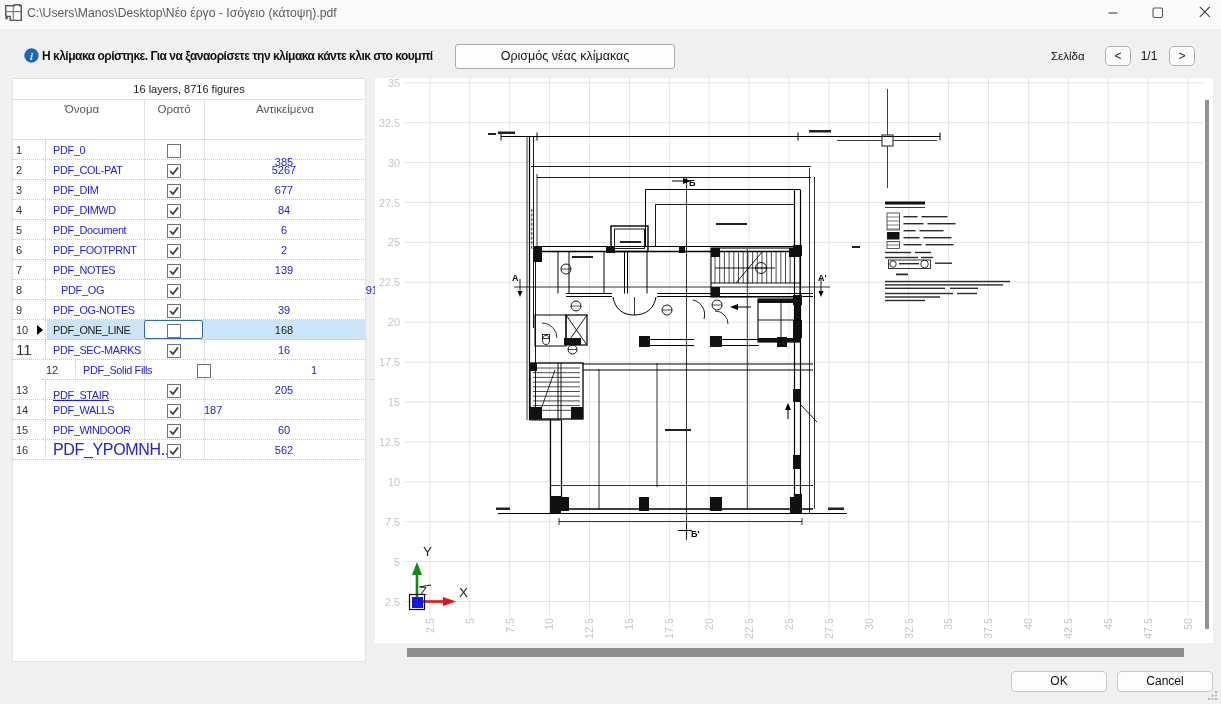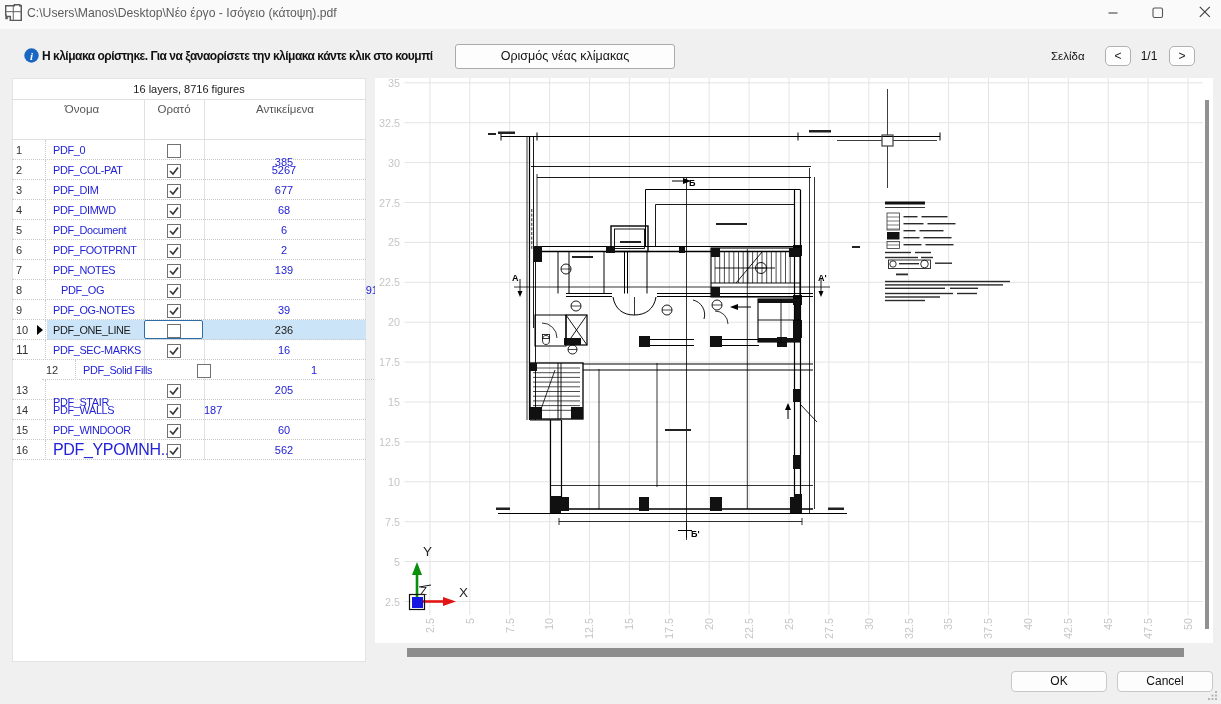--- a/index.html
+++ b/index.html
@@ -87,21 +87,21 @@
 <div style="position:absolute;left:12px;top:200px;width:354px;height:20px;">
 <div style="position:absolute;left:0;top:0;width:34px;height:20px;border-bottom:1px dotted #c9c9c9;border-right:1px dotted #c9c9c9;font-size:11px;color:#333;padding-left:4px;line-height:20px;">4</div>
 <div style="position:absolute;left:35px;top:0;width:319px;height:20px;border-bottom:1px dotted #c9c9c9;">
 <div style="position:absolute;left:6px;top:0;width:90px;height:20px;font-size:10.9px;letter-spacing:-0.35px;color:#2222d6;line-height:20px;white-space:nowrap;">PDF_DIMWD</div>
 <div style="position:absolute;left:120px;top:4px;">
         <svg width="14" height="14" style="display:block">
           <rect x="0.5" y="0.5" width="13" height="13" fill="#fff" stroke="#717171"></rect>
           <path d="M3 7 L6 10 L11 3.5" stroke="#3a3a3a" stroke-width="1.7" fill="none"></path>
         </svg>
       </div>
-<div style="position:absolute;left:157px;top:0;width:160px;height:20px;font-size:11px;color:#2222d6;line-height:20px;text-align:center;">68</div>
+<div style="position:absolute;left:157px;top:0;width:160px;height:20px;font-size:11px;color:#2222d6;line-height:20px;text-align:center;">84</div>
 </div>
   </div>
 <div style="position:absolute;left:12px;top:220px;width:354px;height:20px;">
 <div style="position:absolute;left:0;top:0;width:34px;height:20px;border-bottom:1px dotted #c9c9c9;border-right:1px dotted #c9c9c9;font-size:11px;color:#333;padding-left:4px;line-height:20px;">5</div>
 <div style="position:absolute;left:35px;top:0;width:319px;height:20px;border-bottom:1px dotted #c9c9c9;">
 <div style="position:absolute;left:6px;top:0;width:90px;height:20px;font-size:10.9px;letter-spacing:-0.35px;color:#2222d6;line-height:20px;white-space:nowrap;">PDF_Document</div>
 <div style="position:absolute;left:120px;top:4px;">
         <svg width="14" height="14" style="display:block">
           <rect x="0.5" y="0.5" width="13" height="13" fill="#fff" stroke="#717171"></rect>
           <path d="M3 7 L6 10 L11 3.5" stroke="#3a3a3a" stroke-width="1.7" fill="none"></path>
@@ -165,25 +165,25 @@
 <div style="position:absolute;left:12px;top:320px;width:354px;height:20px;">
 <div style="position:absolute;left:0;top:0;width:34px;height:20px;border-bottom:1px dotted #c9c9c9;border-right:1px dotted #c9c9c9;font-size:11px;color:#333;padding-left:4px;line-height:20px;">10<span style="position:absolute;left:25px;top:4.5px;width:0;height:0;border-left:6px solid #000;border-top:5px solid transparent;border-bottom:5px solid transparent;"></span></div>
 <div style="position:absolute;left:35px;top:0;width:319px;height:20px;background:#cce4f7;border-bottom:1px dotted #c9c9c9;">
 <div style="position:absolute;left:6px;top:0;width:90px;height:20px;font-size:10.9px;letter-spacing:-0.35px;color:#1a1a1a;line-height:20px;white-space:nowrap;">PDF_ONE_LINE</div>
 <div style="position:absolute;left:97px;top:0px;width:59px;height:19px;border:1px solid #2e6da6;border-radius:2px;background:#fff;"></div>
 <div style="position:absolute;left:120px;top:4px;">
         <svg width="14" height="14" style="display:block">
           <rect x="0.5" y="0.5" width="13" height="13" fill="#fff" stroke="#717171"></rect>
         </svg>
       </div>
-<div style="position:absolute;left:157px;top:0;width:160px;height:20px;font-size:11px;color:#1a1a1a;line-height:20px;text-align:center;">236</div>
+<div style="position:absolute;left:157px;top:0;width:160px;height:20px;font-size:11px;color:#1a1a1a;line-height:20px;text-align:center;">168</div>
 </div>
   </div>
 <div style="position:absolute;left:12px;top:340px;width:354px;height:20px;">
-<div style="position:absolute;left:0;top:0;width:34px;height:20px;border-bottom:1px dotted #c9c9c9;border-right:1px dotted #c9c9c9;font-size:12px;color:#333;padding-left:4px;line-height:20px;">11</div>
+<div style="position:absolute;left:0;top:0;width:34px;height:20px;border-bottom:1px dotted #c9c9c9;border-right:1px dotted #c9c9c9;font-size:15px;color:#333;padding-left:4px;line-height:20px;">11</div>
 <div style="position:absolute;left:35px;top:0;width:319px;height:20px;border-bottom:1px dotted #c9c9c9;">
 <div style="position:absolute;left:6px;top:0;width:80px;height:20px;font-size:10.9px;letter-spacing:-0.35px;color:#2222d6;line-height:20px;white-space:nowrap;">PDF_SEC-MARKS</div>
 <div style="position:absolute;left:120px;top:4px;">
         <svg width="14" height="14" style="display:block">
           <rect x="0.5" y="0.5" width="13" height="13" fill="#fff" stroke="#717171"></rect>
           <path d="M3 7 L6 10 L11 3.5" stroke="#3a3a3a" stroke-width="1.7" fill="none"></path>
         </svg>
       </div>
 <div style="position:absolute;left:157px;top:0;width:160px;height:20px;font-size:11px;color:#2222d6;line-height:20px;text-align:center;">16</div>
 </div>
@@ -196,21 +196,21 @@
         <svg width="14" height="14" style="display:block">
           <rect x="0.5" y="0.5" width="13" height="13" fill="#fff" stroke="#717171"></rect>
         </svg>
       </div>
 <div style="position:absolute;left:157px;top:0;width:160px;height:20px;font-size:11px;color:#2222d6;line-height:20px;text-align:center;">1</div>
 </div>
   </div>
 <div style="position:absolute;left:12px;top:380px;width:354px;height:20px;">
 <div style="position:absolute;left:0;top:0;width:34px;height:20px;border-bottom:1px dotted #c9c9c9;border-right:1px dotted #c9c9c9;font-size:11px;color:#333;padding-left:4px;line-height:20px;">13</div>
 <div style="position:absolute;left:35px;top:0;width:319px;height:20px;border-bottom:1px dotted #c9c9c9;">
-<div style="position:absolute;left:6px;top:12px;width:66px;height:20px;font-size:10.9px;letter-spacing:-0.35px;color:#2222d6;line-height:20px;white-space:nowrap;">PDF_STAIR</div>
+<div style="position:absolute;left:6px;top:5px;width:66px;height:20px;font-size:10.9px;letter-spacing:-0.35px;color:#2222d6;line-height:20px;white-space:nowrap;text-decoration:underline;">PDF_STAIR</div>
 <div style="position:absolute;left:120px;top:4px;">
         <svg width="14" height="14" style="display:block">
           <rect x="0.5" y="0.5" width="13" height="13" fill="#fff" stroke="#717171"></rect>
           <path d="M3 7 L6 10 L11 3.5" stroke="#3a3a3a" stroke-width="1.7" fill="none"></path>
         </svg>
       </div>
 <div style="position:absolute;left:157px;top:0;width:160px;height:20px;font-size:11px;color:#2222d6;line-height:20px;text-align:center;">205</div>
 </div>
   </div>
 <div style="position:absolute;left:12px;top:400px;width:354px;height:20px;">

